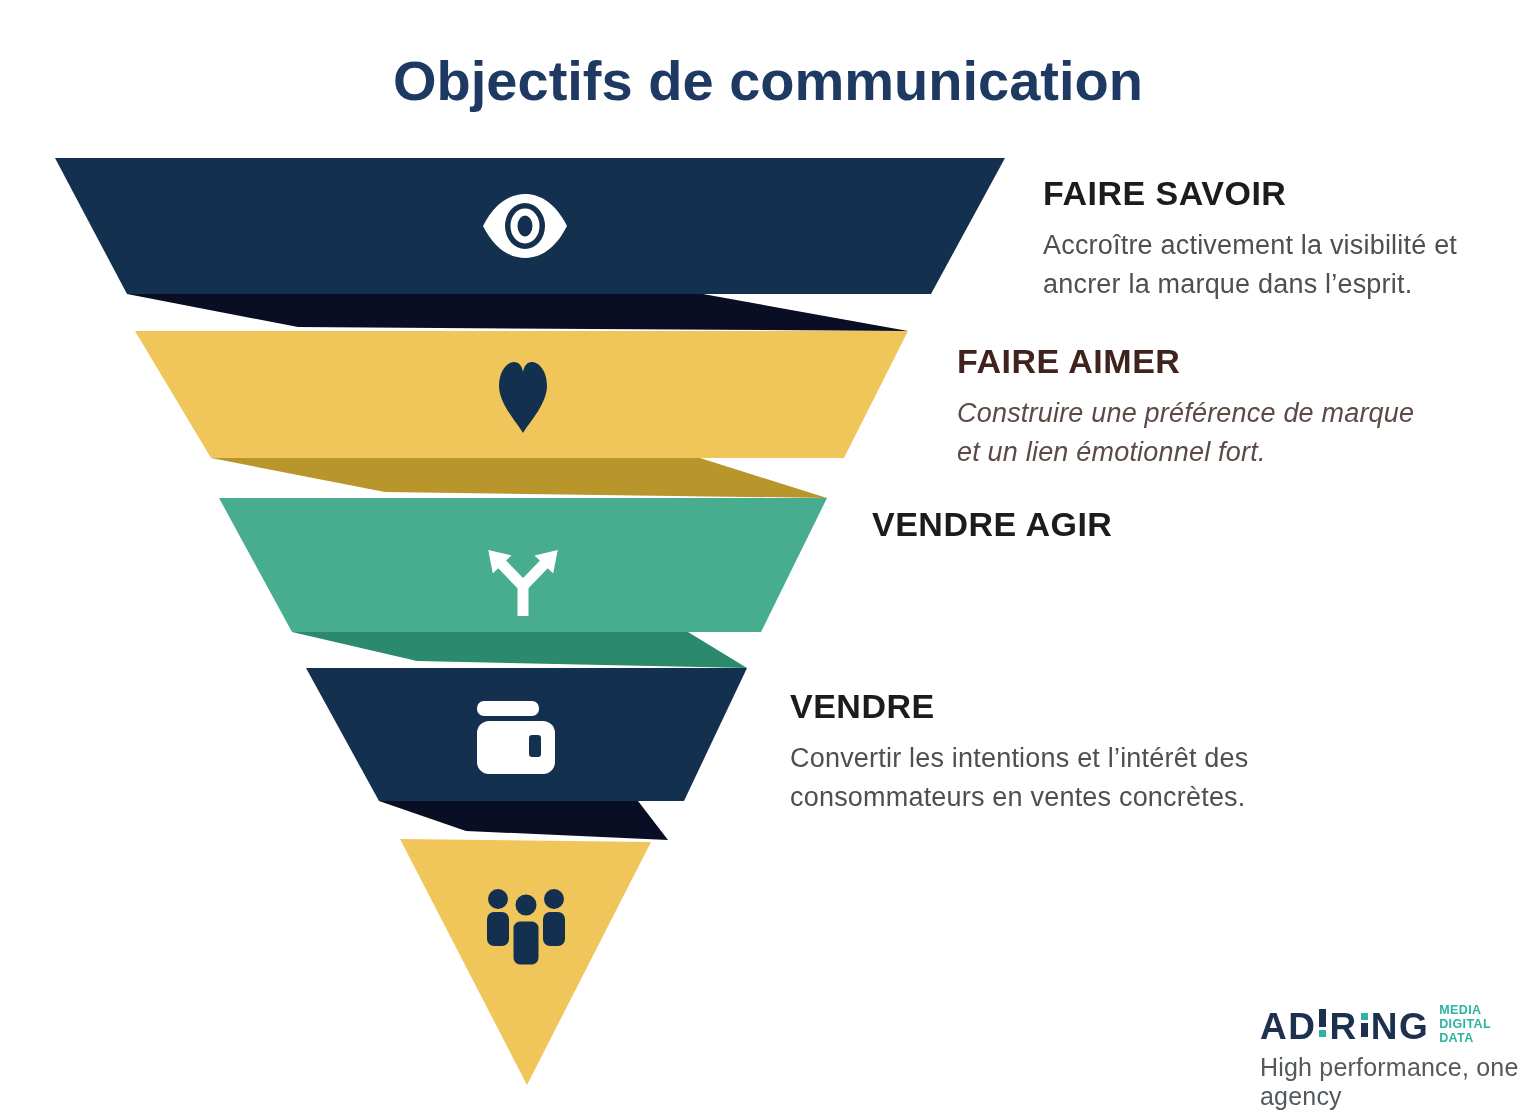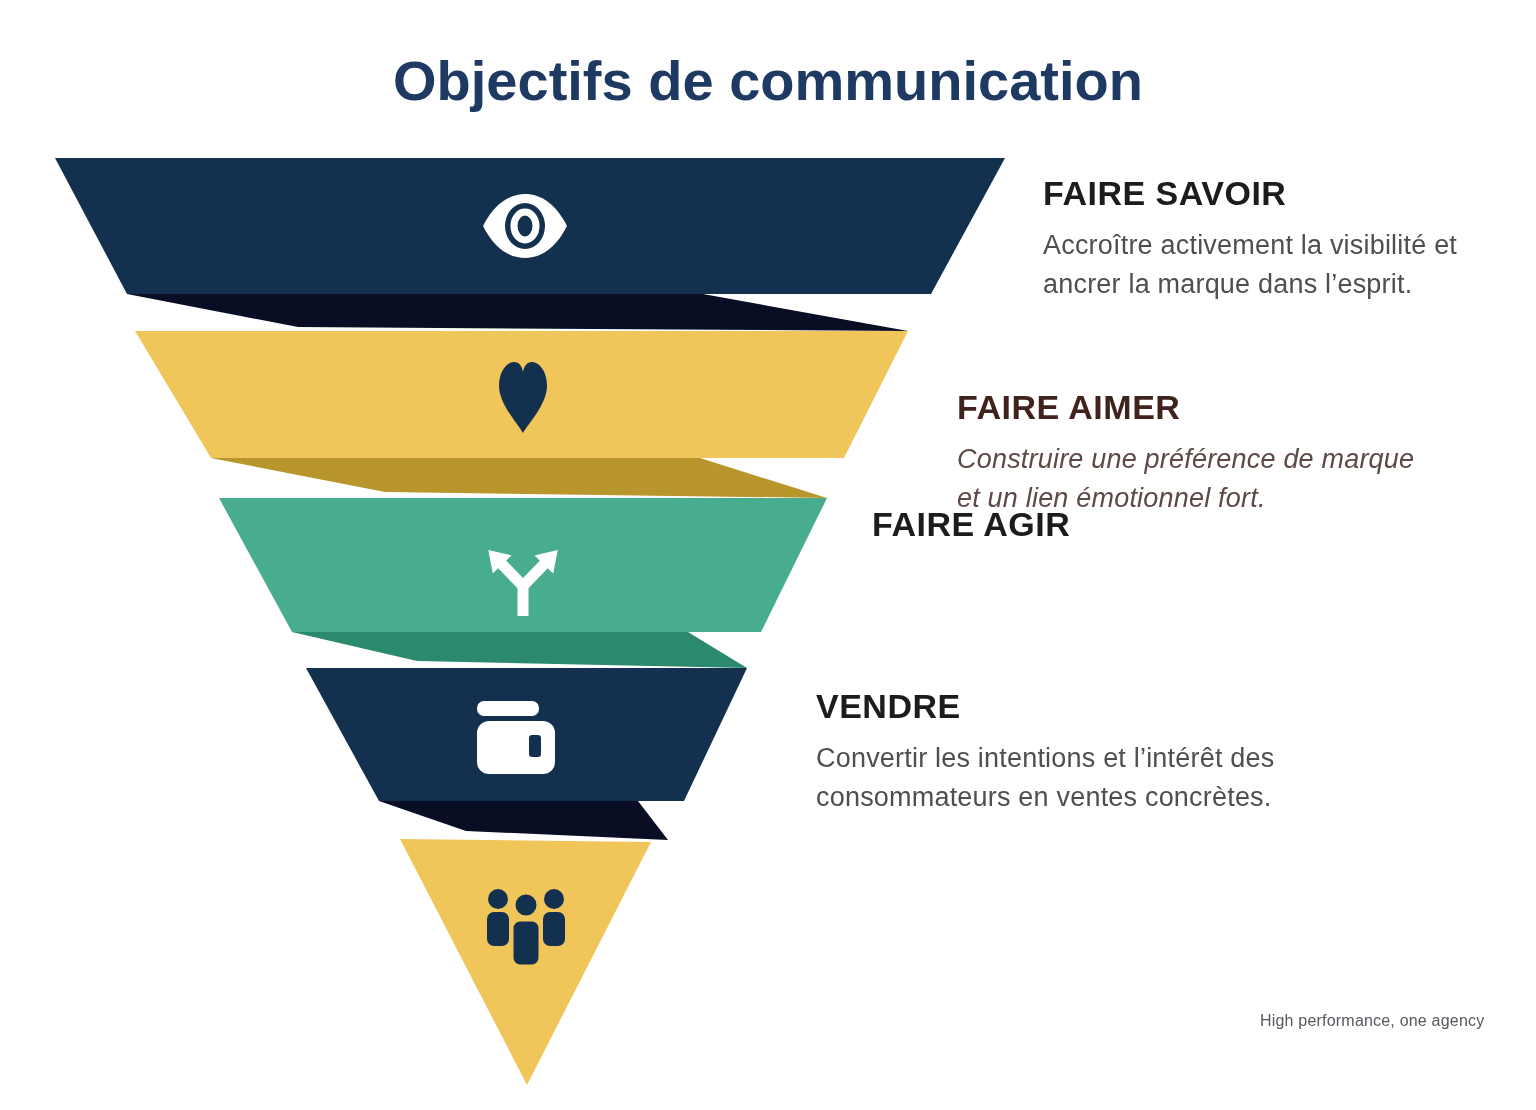--- a/index.html
+++ b/index.html
@@ -13,35 +13,35 @@
   }
   .funnel-svg{position:absolute;left:0;top:0;width:1536px;height:1110px;}
   .item{position:absolute;width:500px;}
   .item h2{
     margin:0;font-size:34px;font-weight:bold;color:#1c1c1c;letter-spacing:0.5px;line-height:1;
   }
   .item p{
     margin:16px 0 0 0;font-size:27px;color:#4f4f4f;line-height:1.46;
     white-space:pre-line;letter-spacing:0.2px;
   }
-  .item.warm h2{color:#40231c;margin-top:46px;}
+  .item.warm h2{color:#40231c;}
   .item.warm p{color:#5d4a46;font-style:italic;}
   .logo{position:absolute;width:260px;}
   .logo-row{display:flex;align-items:flex-end;}
   .brand{display:flex;align-items:flex-end;}
   .lg-txt{font-size:37px;font-weight:bold;color:#1d3050;line-height:1;letter-spacing:1.5px;}
   .lg-col{display:flex;flex-direction:column;align-items:center;margin:0 3px 8px 3px;}
   .lg-col .bar{width:7px;background:#1d3050;}
   .bar.tall{height:18px;}
   .bar.short{height:14px;margin-top:3px;}
   .lg-col .dot{width:7px;height:7px;background:#2db3a0;}
   .excl .dot{margin-top:3px;}
   .services{margin-left:10px;margin-bottom:0;}
   .svc{font-size:12.5px;font-weight:bold;color:#2db3a0;line-height:1.1;letter-spacing:0.4px;}
-  .tagline{margin-top:8px;font-size:16px;color:#54595e;letter-spacing:0.2px;}
+  .tagline{margin-top:8px;font-size:25px;color:#54595e;letter-spacing:0.2px;}
 </style>
 </head>
 <body>
 
 <div class="page">
 
   <h1 class="title">Objectifs de communication</h1>
 
   <svg class="funnel-svg" viewBox="0 0 1536 1110" aria-hidden="true">
 
@@ -104,29 +104,49 @@
 ancrer la marque dans l’esprit.</p>
   </div>
 
   <div class="item warm" style="left:957px;top:344px">
     <h2>FAIRE AIMER</h2>
     <p>Construire une préférence de marque
 et un lien émotionnel fort.</p>
   </div>
 
   <div class="item" style="left:872px;top:507px">
-    <h2>FAIRE AGIR</h2>
+    <h2>VENDRE AGIR</h2>
   </div>
 
-  <div class="item" style="left:816px;top:689px">
+  <div class="item" style="left:790px;top:689px">
     <h2>VENDRE</h2>
     <p>Convertir les intentions et l’intérêt des
 consommateurs en ventes concrètes.</p>
   </div>
 
   <div class="item warm" style="left:704px;top:851px">
   </div>
 
   <div class="logo" style="left:1260px;top:1004px">
+    <div class="logo-row">
+      <div class="brand">
+        <span class="lg-txt">AD</span>
+        <span class="lg-col excl">
+            <span class="bar tall"></span>
+            <span class="dot"></span>
+          </span>
+        <span class="lg-txt">R</span>
+        <span class="lg-col i-col">
+            <span class="dot"></span>
+            <span class="bar short"></span>
+          </span>
+        <span class="lg-txt">NG</span>
+      </div>
+      <div class="services">
+        <div class="svc">MEDIA</div>
+        <div class="svc">DIGITAL</div>
+        <div class="svc">DATA</div>
+      </div>
+    </div>
     <div class="tagline">High performance, one agency</div>
   </div>
 
 </div>
 
 </body></html>

